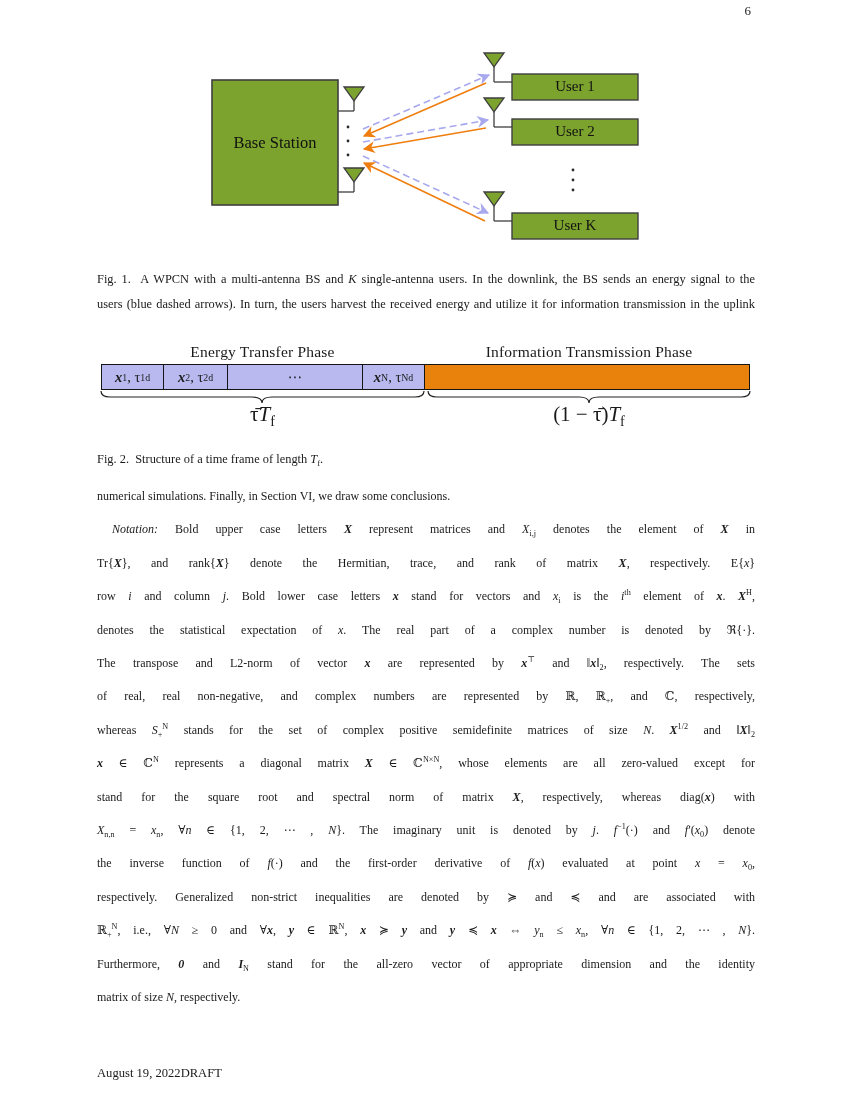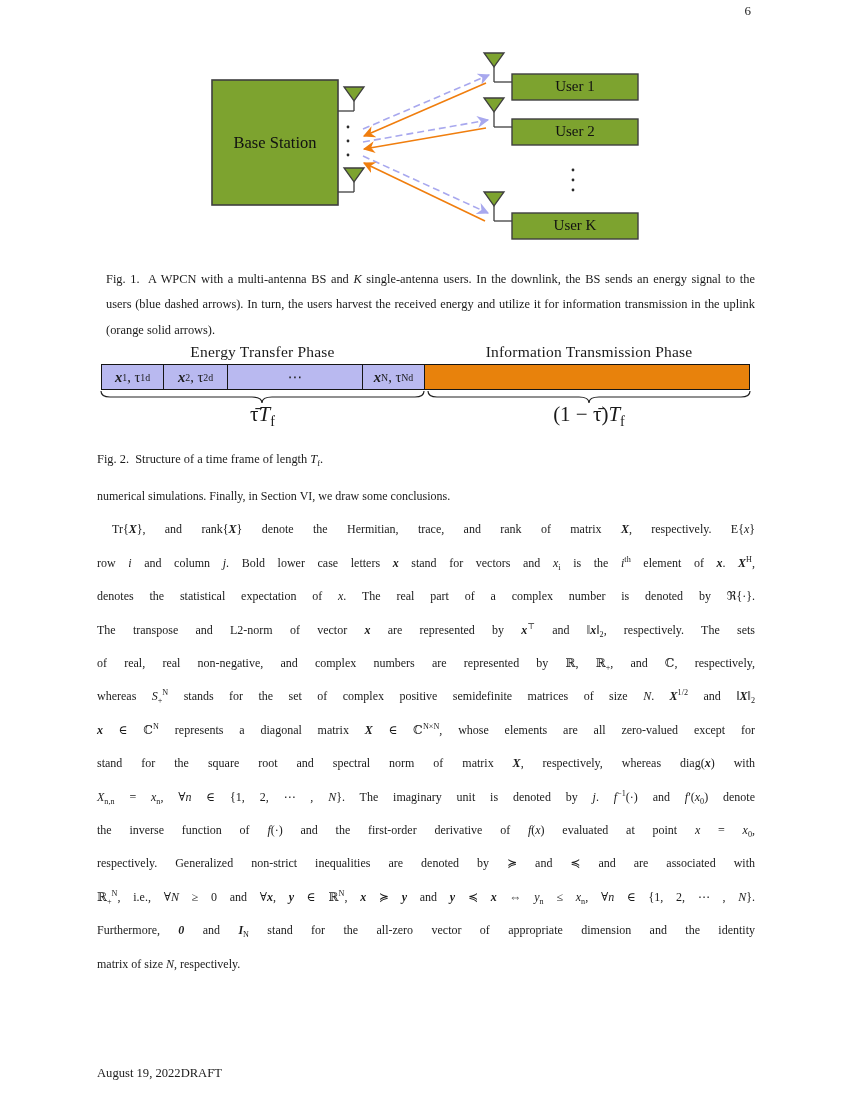--- a/index.html
+++ b/index.html
@@ -2,21 +2,21 @@
 <html><head>
 <meta charset="utf-8">
 <style>
   html,body{margin:0;padding:0;background:#ffffff;}
   .page{position:relative;width:850px;height:1100px;background:#ffffff;overflow:hidden;
         font-family:"Liberation Serif","DejaVu Serif","DejaVu Sans",serif;color:#1a1a1a;}
   .pagenum{position:absolute;top:3px;right:99px;font-size:13px;}
   svg.fig1{position:absolute;left:0;top:40px;width:850px;height:225px;}
   svg text{font-family:"Liberation Serif","DejaVu Serif",serif;fill:#111;}
   .fig1cap{position:absolute;left:97px;top:267px;width:658px;font-size:12.4px;line-height:25.3px;}
-  .capline{text-align:left;margin-left:9px;}
+  .capline{text-align:left;}
   .jl{text-align:justify;text-align-last:justify;}
   .f2hdr{position:absolute;top:343px;font-size:15.5px;text-align:center;letter-spacing:.2px;}
   #hdrL{left:101px;width:323px;}
   #hdrR{left:428px;width:322px;}
   .f2bar{position:absolute;left:101px;top:364px;width:649px;height:26px;display:flex;
          border:1.5px solid #151515;box-sizing:border-box;background:#B9B9F0;}
   .f2cells{display:flex;height:100%;}
   .fig2cell{box-sizing:border-box;border-right:1.5px solid #151515;background:#B9B9F0;
             display:flex;align-items:center;justify-content:center;font-size:14.5px;padding-top:1px;}
   .fig2cell:nth-child(1){width:62px}
@@ -119,21 +119,20 @@
     <g stroke="#F07E0E" stroke-width="1.6" fill="none">
       <line x1="486" y1="43" x2="364" y2="96" marker-end="url(#mO)"></line>
       <line x1="486" y1="88" x2="364" y2="109" marker-end="url(#mO)"></line>
       <line x1="485" y1="181" x2="364" y2="123" marker-end="url(#mO)"></line>
     </g>
   </svg>
 
   <div class="fig1cap">
       <div class="capline jl">Fig. 1.&nbsp; A WPCN with a multi-antenna BS and <i>K</i> single-antenna users. In the downlink, the BS sends an energy signal to the</div>
       <div class="capline jl">users (blue dashed arrows). In turn, the users harvest the received energy and utilize it for information transmission in the uplink</div>
-      <div class="capline">(orange solid arrows).</div>
     </div>
 
   <div class="f2hdr" id="hdrL">Energy Transfer Phase</div>
   <div class="f2hdr" id="hdrR">Information Transmission Phase</div>
 
   <div class="f2bar">
     <div class="f2cells">
         <div class="fig2cell"><b>x</b><sub>1</sub>, τ<sub>1</sub><sup>d</sup></div>
         <div class="fig2cell"><b>x</b><sub>2</sub>, τ<sub>2</sub><sup>d</sup></div>
         <div class="fig2cell">⋯</div>
@@ -148,20 +147,21 @@
   </svg>
 
   <div class="bracelab" id="blabL">τ̄<i>T</i><sub>f</sub></div>
   <div class="bracelab" id="blabR">(1 − τ̄)<i>T</i><sub>f</sub></div>
 
   <div class="fig2cap">Fig. 2.&nbsp; Structure of a time frame of length <i>T</i><sub>f</sub>.</div>
 
   <div class="bodywrap">
     <div class="bodyline">numerical simulations. Finally, in Section VI, we draw some conclusions.</div>
     <div class="notation">
+        <div class="bodyline jl"><i>Notation:</i> Bold upper case letters <b>X</b> represent matrices and <i>X</i><sub>i,j</sub> denotes the element of <b>X</b> in</div>
         <div class="bodyline jl">Tr{<b>X</b>}, and rank{<b>X</b>} denote the Hermitian, trace, and rank of matrix <b>X</b>, respectively. E{<i>x</i>}</div>
         <div class="bodyline jl">row <i>i</i> and column <i>j</i>. Bold lower case letters <b>x</b> stand for vectors and <i>x</i><sub>i</sub> is the <i>i</i><sup>th</sup> element of <b>x</b>. <b>X</b><sup>H</sup>,</div>
         <div class="bodyline jl">denotes the statistical expectation of <i>x</i>. The real part of a complex number is denoted by ℜ{·}.</div>
         <div class="bodyline jl">The transpose and L2-norm of vector <b>x</b> are represented by <b>x</b><sup>⊤</sup> and ‖<b>x</b>‖<sub>2</sub>, respectively. The sets</div>
         <div class="bodyline jl">of real, real non-negative, and complex numbers are represented by ℝ, ℝ<sub>+</sub>, and ℂ, respectively,</div>
         <div class="bodyline jl">whereas <i>S</i><sub>+</sub><sup>N</sup> stands for the set of complex positive semidefinite matrices of size <i>N</i>. <b>X</b><sup>1/2</sup> and ‖<b>X</b>‖<sub>2</sub></div>
         <div class="bodyline jl"><b>x</b> ∈ ℂ<sup>N</sup> represents a diagonal matrix <b>X</b> ∈ ℂ<sup>N×N</sup>, whose elements are all zero-valued except for</div>
         <div class="bodyline jl">stand for the square root and spectral norm of matrix <b>X</b>, respectively, whereas diag(<b>x</b>) with</div>
         <div class="bodyline jl"><i>X</i><sub>n,n</sub> = <i>x</i><sub>n</sub>, ∀<i>n</i> ∈ {1, 2, ⋯ , <i>N</i>}. The imaginary unit is denoted by <i>j</i>. <i>f</i><sup>−1</sup>(·) and <i>f</i>′(<i>x</i><sub>0</sub>) denote</div>
         <div class="bodyline jl">the inverse function of <i>f</i>(·) and the first-order derivative of <i>f</i>(<i>x</i>) evaluated at point <i>x</i> = <i>x</i><sub>0</sub>,</div>

